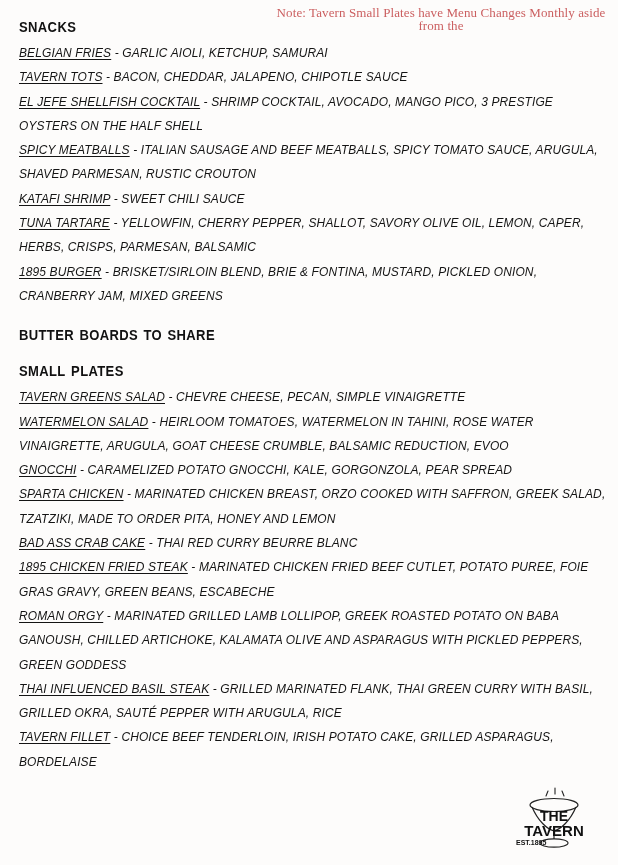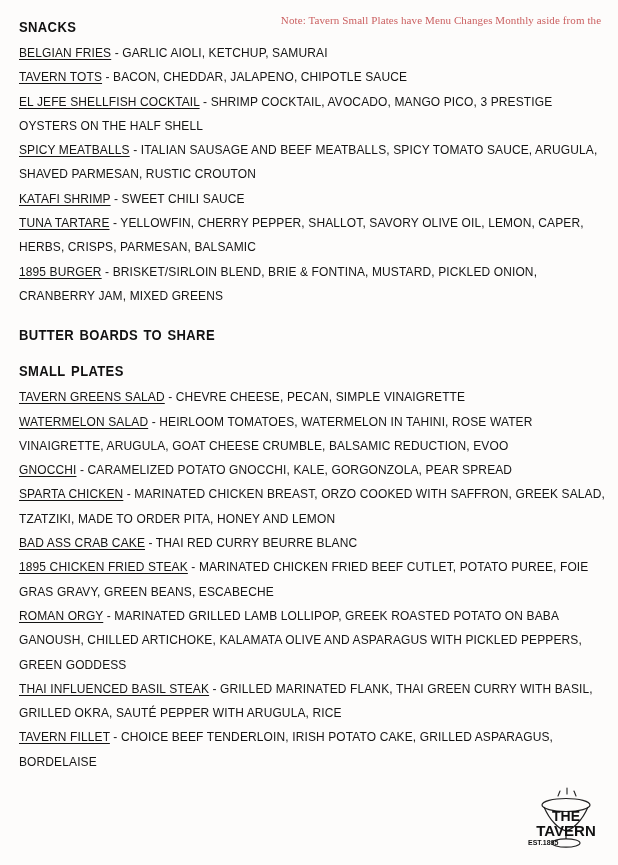--- a/index.html
+++ b/index.html
@@ -25,24 +25,23 @@
 
   
   .note {
     position: absolute;
     top: 6px;
     right: 12px;
     width: 330px;
     text-align: center;
     color: #cb5f60;
     font-family: "Liberation Serif", serif;
-    font-size: 11px;
+    font-size: 13px;
     line-height: 13px;
     letter-spacing: .1px;
-    margin-top: 8px;
   }
 
   
   .section-head {
     font-family: "Liberation Sans Narrow", "Liberation Sans", sans-serif;
     font-weight: bold;
     font-size: 19.5px;
     line-height: 22px;
     letter-spacing: .4px;
     color: #111;
@@ -51,21 +50,21 @@
     transform: scaleX(.93);
     transform-origin: left center;
     white-space: pre;
   }
   .section-head.first { padding-top: 14px; }
   .sec-snacks  { margin: 0 0 5px 5px; }
   .sec-butter  { margin: 14px 0 5px 5px; }
   .sec-small   { margin: 14px 0 5px 5px; }
 
   
-  .items { margin: 0; padding: 0; list-style: none; }
+  .items { margin: 0; padding: 0; list-style: none; font-style: italic; }
 
   .item {
     margin: 0 0 0 5px;
     padding: 0;
     color: #141414;
     font-family: "Liberation Sans Narrow", "Liberation Sans", sans-serif;
     font-size: 13.3px;
     line-height: 24.3px;
     letter-spacing: .15px;
     white-space: normal;
@@ -91,21 +90,21 @@
     padding: 1px 7px 2px 7px;
     margin: 4px 0 2px 5px;
     line-height: 21px;
     width: auto;
   }
   .boxed-wrap { line-height: 0; }
 
   
   .logo {
     position: absolute;
-    right: 14px;
+    right: 26px;
     bottom: 10px;
     width: 78px;
     height: 72px;
   }
   .logo svg { display: block; width: 78px; height: 72px; }
 </style>
 </head>
 <body>
 
 <div class="page">

